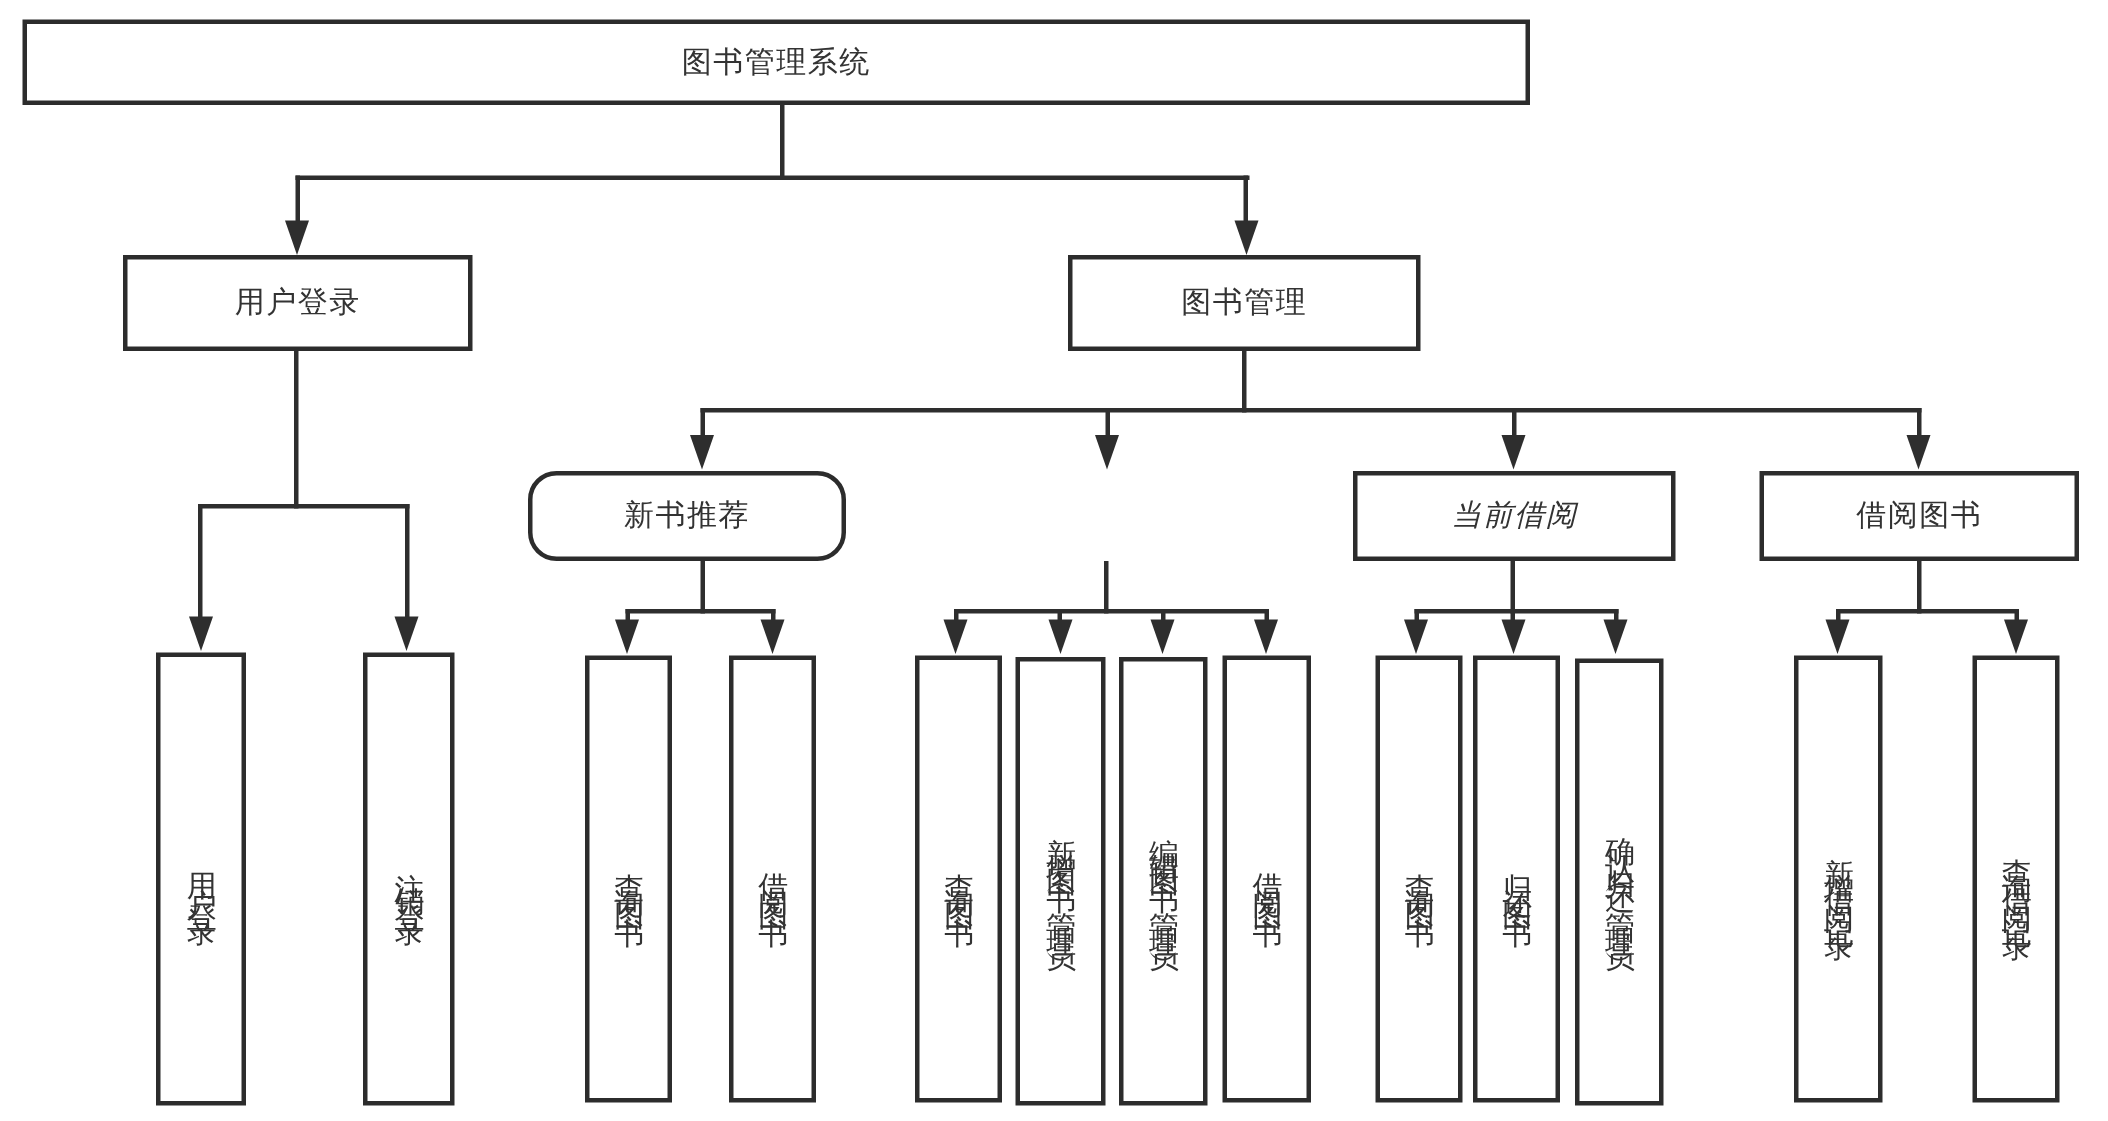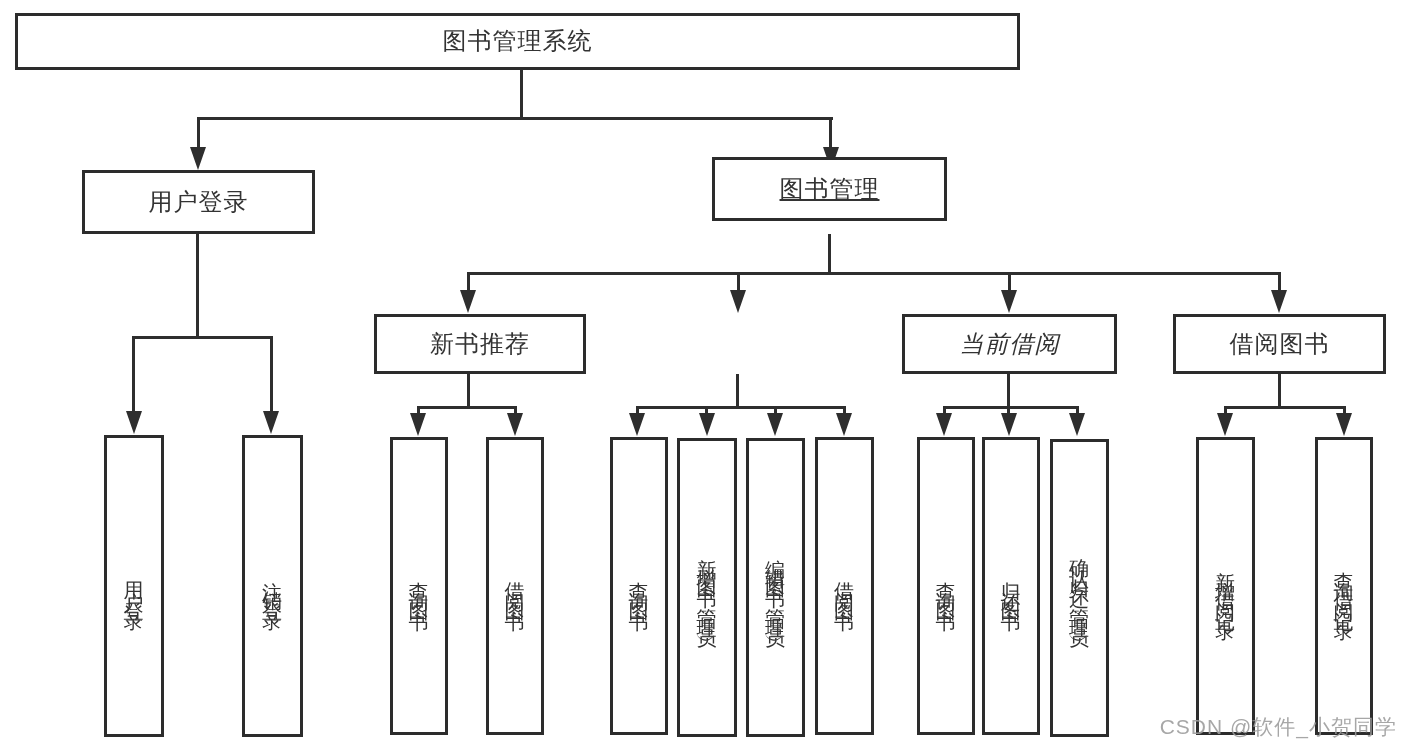--- a/index.html
+++ b/index.html
@@ -12,21 +12,21 @@
   html,body{margin:0;padding:0;background:var(--bg);}
   body{font-family:"Liberation Sans","DejaVu Sans",sans-serif;}
   .canvas{
     position:relative;width:1405px;height:747px;background:var(--bg);
     overflow:hidden;color:var(--text);
   }
   .node{
     position:absolute;box-sizing:border-box;background:#fff;
     border:3px solid var(--border);
     display:flex;align-items:center;justify-content:center;
-    font-size:24px;letter-spacing:1px;color:var(--text);
+    font-size:20px;letter-spacing:1px;color:var(--text);
     text-align:center;line-height:1.2;
   }
   .vnode{
     writing-mode:vertical-rl;text-orientation:mixed;
     letter-spacing:10px;font-size:20px;
   }
   .hl{position:absolute;height:3px;background:var(--line);}
   .vl{position:absolute;width:3px;background:var(--line);}
   .arrow{
     position:absolute;width:0;height:0;
@@ -47,41 +47,41 @@
   <div class="node" style="left:15px;top:13px;width:1005px;height:57px;">图书管理系统</div>
 
   <div class="vl" style="left:520px;top:69px;height:49px;"></div>
   <div class="hl" style="left:197px;top:117px;width:636px;"></div>
   <div class="vl" style="left:197px;top:117px;height:34px;"></div>
   <div class="vl" style="left:829px;top:117px;height:34px;"></div>
   <div class="arrow" style="left:190px;top:147px;"></div>
   <div class="arrow" style="left:823px;top:147px;"></div>
 
   <div class="node" style="left:82px;top:170px;width:233px;height:64px;">用户登录</div>
-  <div class="node" style="left:712px;top:157px;width:235px;height:64px;text-decoration:underline;">图书管理</div>
+  <div class="node" style="left:712px;top:170px;width:235px;height:64px;">图书管理</div>
 
   <div class="vl" style="left:196px;top:234px;height:105px;"></div>
   <div class="hl" style="left:132px;top:336px;width:141px;"></div>
   <div class="vl" style="left:132px;top:336px;height:78px;"></div>
   <div class="vl" style="left:270px;top:336px;height:78px;"></div>
   <div class="arrow" style="left:126px;top:411px;"></div>
   <div class="arrow" style="left:263px;top:411px;"></div>
 
   <div class="vl" style="left:828px;top:234px;height:41px;"></div>
   <div class="hl" style="left:467px;top:272px;width:814px;"></div>
   <div class="vl" style="left:467px;top:272px;height:20px;"></div>
   <div class="vl" style="left:737px;top:272px;height:20px;"></div>
   <div class="vl" style="left:1008px;top:272px;height:20px;"></div>
   <div class="vl" style="left:1278px;top:272px;height:20px;"></div>
   <div class="arrow" style="left:460px;top:290px;"></div>
   <div class="arrow" style="left:730px;top:290px;"></div>
   <div class="arrow" style="left:1001px;top:290px;"></div>
   <div class="arrow" style="left:1271px;top:290px;"></div>
 
-  <div class="node" style="left:374px;top:314px;width:212px;height:60px;">新书推荐</div>
+  <div class="node" style="left:352px;top:314px;width:212px;height:60px;border-radius:19px;">新书推荐</div>
   <div class="node" style="left:902px;top:314px;width:215px;height:60px;font-style:italic;">当前借阅</div>
   <div class="node" style="left:1173px;top:314px;width:213px;height:60px;">借阅图书</div>
 
   <div class="vl" style="left:467px;top:374px;height:35px;"></div>
   <div class="hl" style="left:417px;top:406px;width:100px;"></div>
   <div class="vl" style="left:417px;top:406px;height:12px;"></div>
   <div class="vl" style="left:514px;top:406px;height:12px;"></div>
   <div class="arrow" style="left:410px;top:413px;"></div>
   <div class="arrow" style="left:507px;top:413px;"></div>
 
@@ -123,15 +123,14 @@
   <div class="node vnode" style="left:746px;top:438px;width:59px;height:299px;">编辑图书（管理员）</div>
   <div class="node vnode" style="left:815px;top:437px;width:59px;height:298px;">借阅图书</div>
 
   <div class="node vnode" style="left:917px;top:437px;width:58px;height:298px;">查询图书</div>
   <div class="node vnode" style="left:982px;top:437px;width:58px;height:298px;">归还图书</div>
   <div class="node vnode" style="left:1050px;top:439px;width:59px;height:298px;">确认归还（管理员）</div>
 
   <div class="node vnode" style="left:1196px;top:437px;width:59px;height:298px;">新增借阅记录</div>
   <div class="node vnode" style="left:1315px;top:437px;width:58px;height:298px;">查询借阅记录</div>
 
-  <div class="watermark">CSDN @软件_小贺同学</div>
 
 </div>
 
 </body></html>

